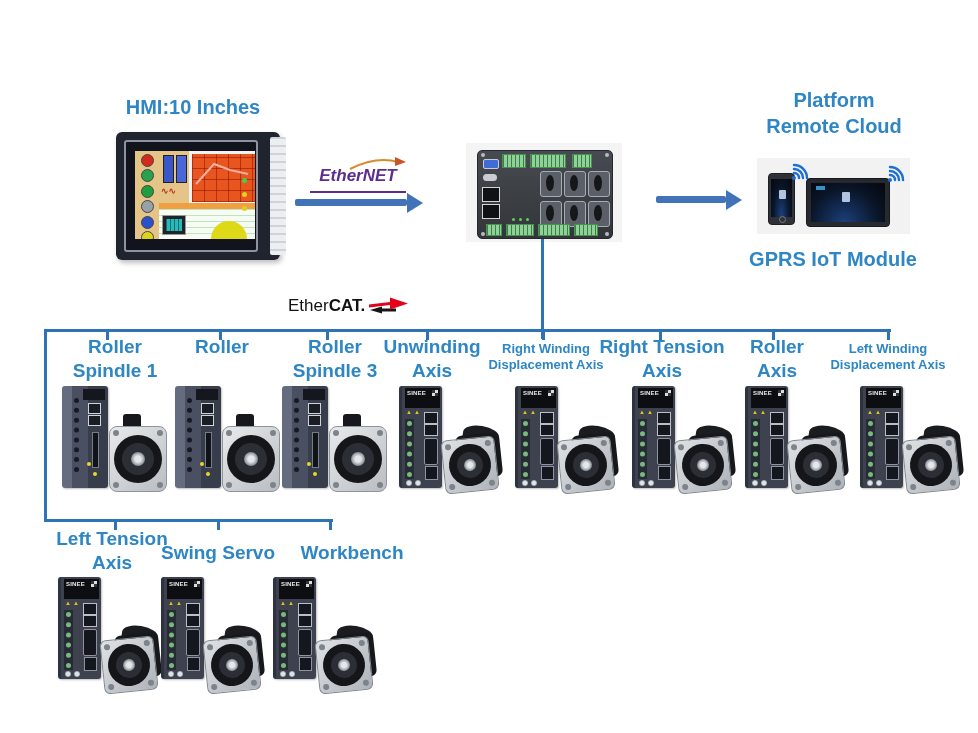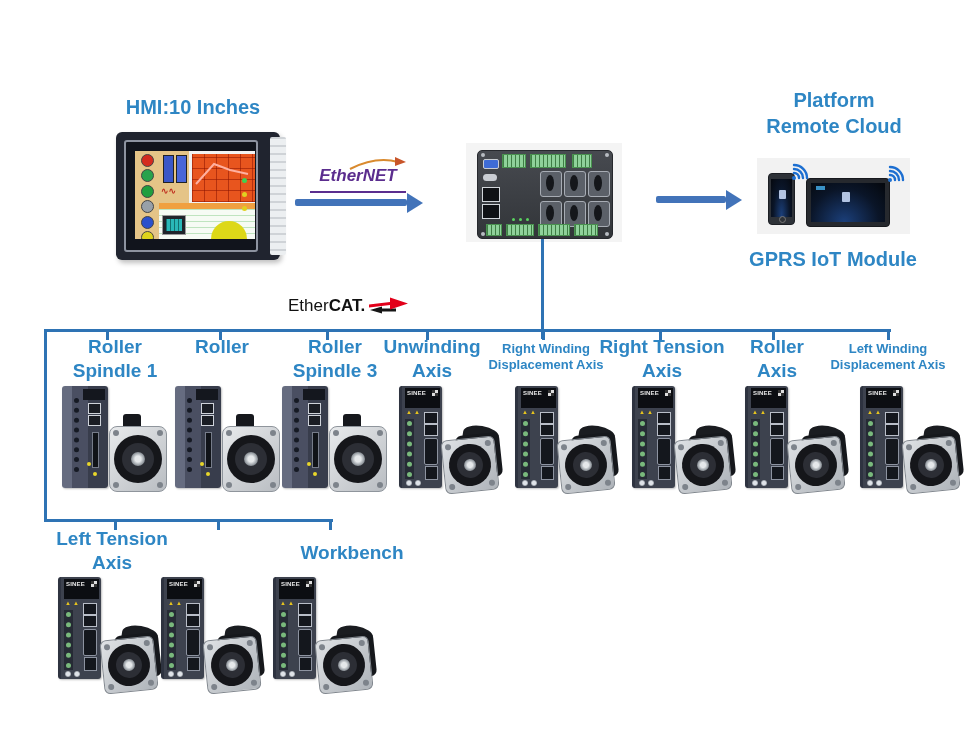--- a/index.html
+++ b/index.html
@@ -544,20 +544,23 @@
         <div class="m-hole h3"></div>
         <div class="m-hole h4"></div>
         <div class="m-ring">
           <div class="m-ring2">
             <div class="m-hub"></div>
           </div>
         </div>
       </div>
     </div>
     <div class="tick" style="left: 217px; top: 521px; width: 3px; height: 9px;"></div>
+    <div class="axis-label large" style="left: 133px; top: 541px;">
+      <div>Swing Servo</div>
+    </div>
     <div class="drive-b" style="left: 161px; top: 577px;">
       <div class="db-screen">
         <span class="db-brand">SINEE</span>
         <span class="db-qr"></span>
       </div>
       <div class="db-warn">▲▲</div>
       <div class="db-termbg"></div>
       <div class="db-terms"></div>
       <div class="db-rj" style="top:26px;"></div>
       <div class="db-rj" style="top:38px;"></div>

